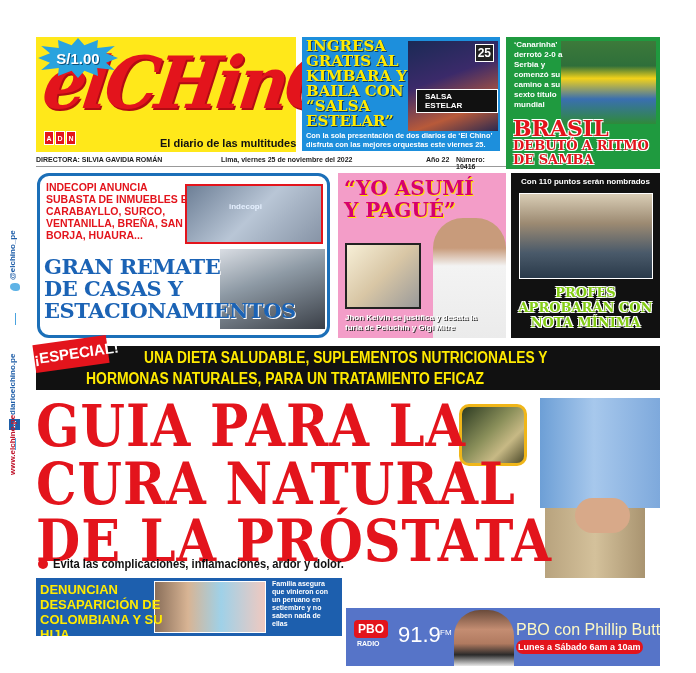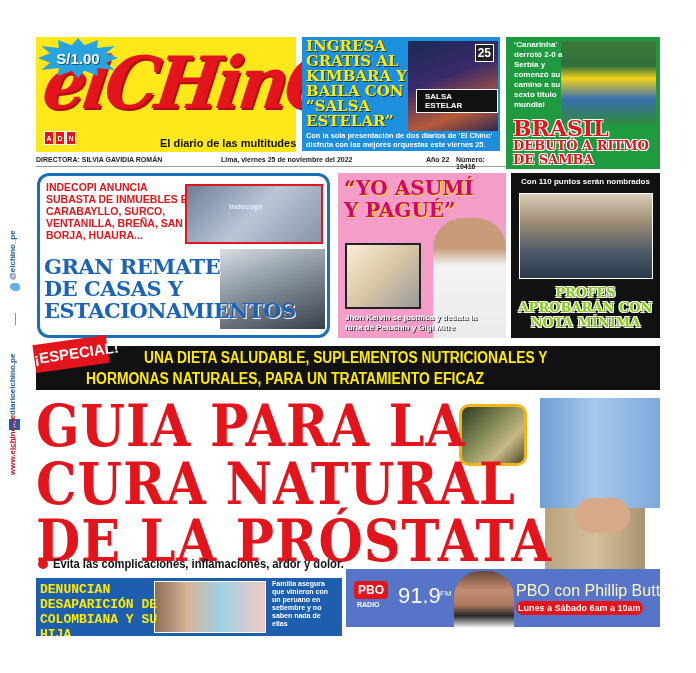--- a/index.html
+++ b/index.html
@@ -74,26 +74,26 @@
   #man .shirt { position: absolute; left: 10px; top: 0; width: 120px; height: 110px; background: linear-gradient(90deg,#6d9fd6 0%,#a7c8ec 45%,#7ea9dc 100%); }
   #man .pants { position: absolute; left: 15px; top: 110px; width: 100px; height: 70px; background: linear-gradient(90deg,#b8a37e 0%,#d4c19b 50%,#a99470 100%); }
   #man .hands { position: absolute; left: 45px; top: 100px; width: 55px; height: 35px; background: #d8a989; border-radius: 20px; }
   #tea { left: 459px; top: 404px; width: 68px; height: 62px; border: 3px solid #f0b619; border-radius: 10px; background: linear-gradient(135deg,#2d3b22 0%,#8a8f5a 45%,#c7b985 70%,#4d4a2a 100%); }
   #bullet { left: 38px; top: 556px; display: flex; align-items: center; gap: 5px; }
   #bullet .dot { width: 10px; height: 10px; border-radius: 50%; background: #e3141c; }
   #bullet .t { font-size: 13px; font-weight: bold; color: #111; transform: scaleX(0.86); transform-origin: left; white-space: nowrap; }
 
   
   #denuncian { left: 36px; top: 578px; width: 306px; height: 58px; background: #1d5fae; overflow: hidden; }
-  #denuncian .head { position: absolute; left: 4px; top: 4px; font-family: Liberation Mono, monospace; font-weight: bold; font-size: 13px; line-height: 15px; color: #ffea00; }
+  #denuncian .head { position: absolute; left: 4px; top: 4px; font-family: Liberation Sans, sans-serif; font-weight: bold; font-size: 13px; line-height: 15px; color: #ffea00; }
   #denuncian .photo { position: absolute; left: 118px; top: 3px; width: 112px; height: 52px; background: linear-gradient(90deg,#8a6f5a 0%,#d8b494 30%,#9fd1e8 60%,#f0c9c0 100%); border: 1px solid #fff; }
   #denuncian .cap { position: absolute; left: 236px; top: 2px; width: 66px; font-size: 7px; line-height: 8px; font-weight: bold; color: #fff; }
 
   
-  #radio { left: 346px; top: 569px; width: 314px; height: 58px; background: #5674c8; overflow: hidden; }
+  #radio { left: 346px; top: 608px; width: 314px; height: 58px; background: #5674c8; overflow: hidden; }
   #radio .logo { position: absolute; left: 8px; top: 12px; width: 34px; height: 18px; background: #e3141c; border-radius: 4px; color: #fff; font-weight: bold; font-size: 12px; text-align: center; line-height: 18px; }
   #radio .rlbl { position: absolute; left: 11px; top: 32px; color: #fff; font-size: 7px; font-weight: bold; }
   #radio .freq { position: absolute; left: 52px; top: 14px; color: #fff; font-size: 22px; }
   #radio .fm { position: absolute; left: 94px; top: 20px; color: #fff; font-size: 8px; }
   #radio .host { position: absolute; left: 108px; top: 2px; width: 60px; height: 56px; background: linear-gradient(180deg,#6a4b3b 0%,#c48d72 35%,#b07a60 60%,#2a2a2a 80%,#e8e8e8 100%); border-radius: 26px 26px 0 0; }
   #radio .show { position: absolute; left: 170px; top: 13px; color: #fef9c3; font-size: 16px; white-space: nowrap; }
   #radio .sched { position: absolute; left: 170px; top: 32px; background: #e3141c; color: #fff; font-size: 9px; font-weight: bold; padding: 2px 2px; border-radius: 8px; white-space: nowrap; }
 </style>
 </head>
 <body>

